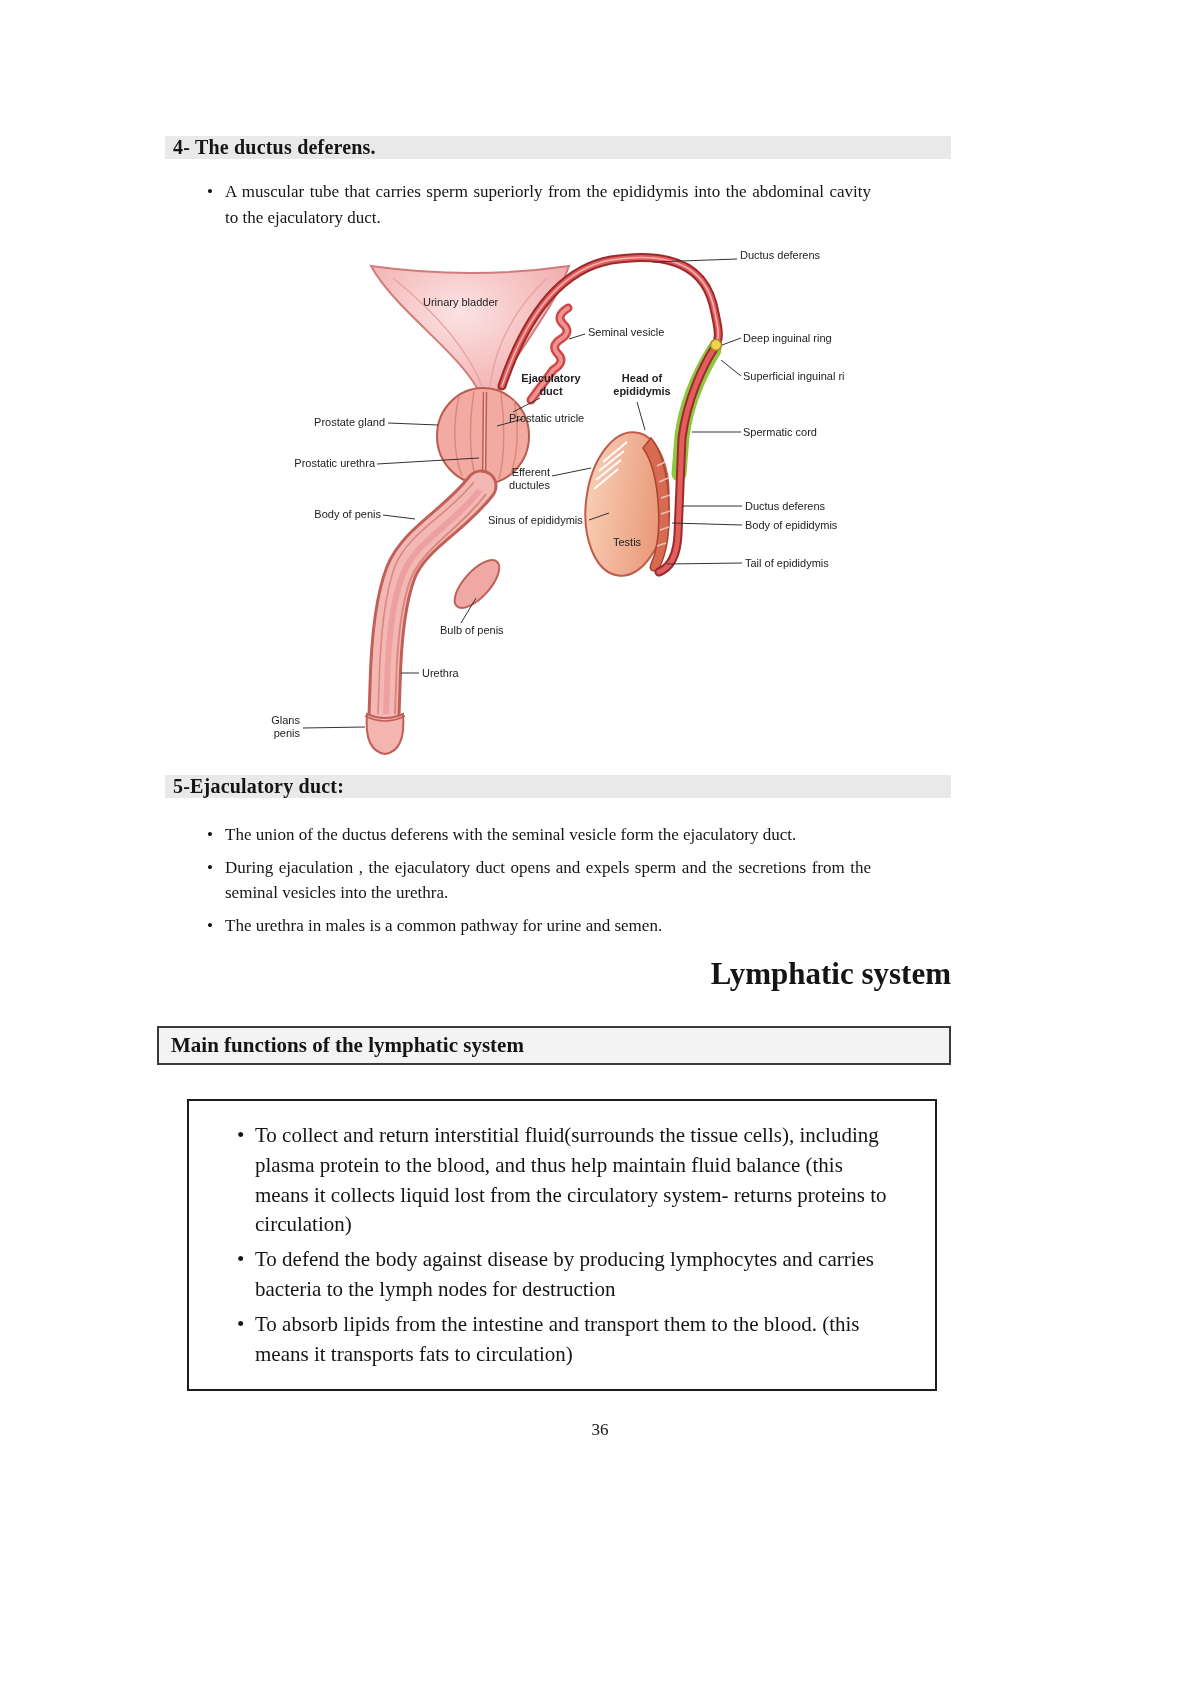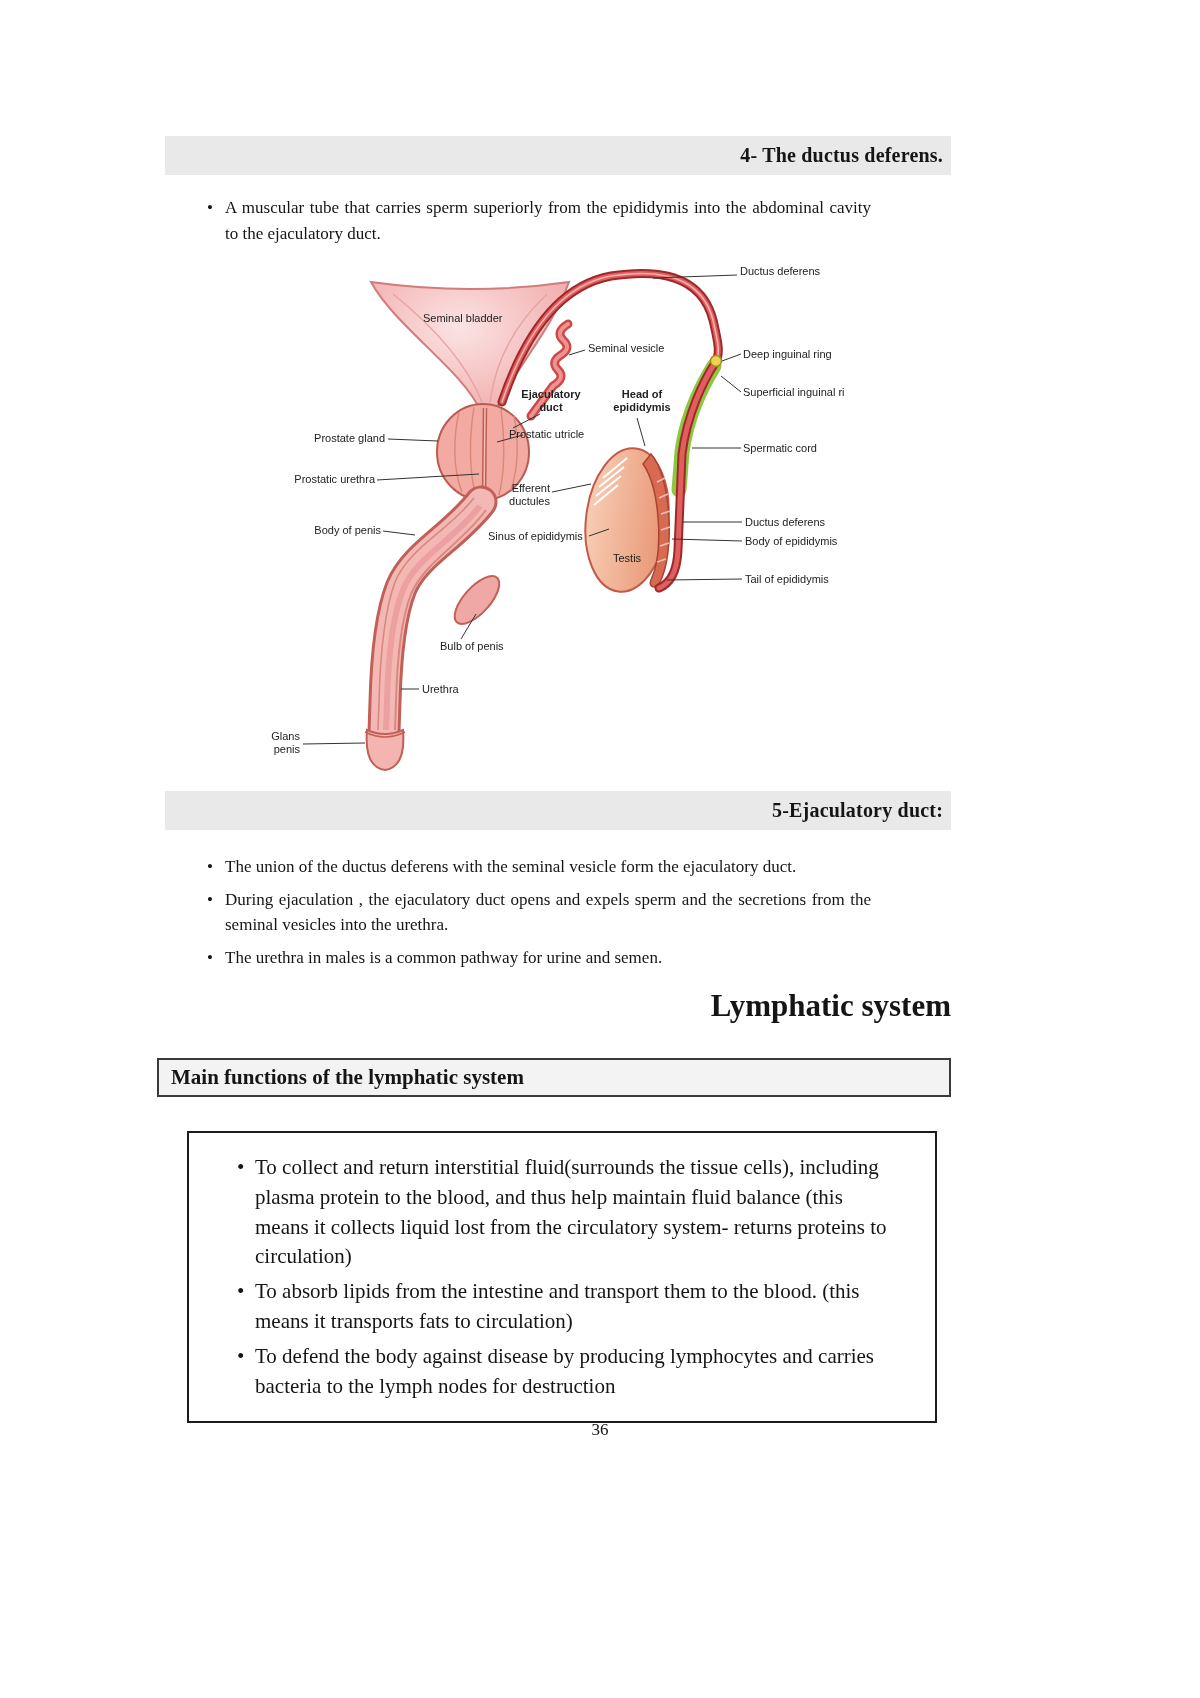--- a/index.html
+++ b/index.html
@@ -6,21 +6,21 @@
   html,body { background:#ffffff; }
   .page {
     position:relative; width:1200px; height:1698px; margin:0 auto;
     background:#ffffff; overflow:hidden;
     font-family:"Liberation Serif", serif; color:#151515;
   }
   .content { position:absolute; left:165px; top:136px; width:786px; }
 
   .section-heading {
     background:#e9e9e9; font-weight:bold; font-size:20px;
-    padding:8px 8px; letter-spacing:.2px;text-align:right;
+    padding:0 8px; letter-spacing:.2px;
   }
   .bullets { list-style:none; margin:20px 0 0 0; padding-left:42px; font-size:17px; max-width:706px; }
   .bullets li { position:relative; padding-left:18px; margin-bottom:7px; text-align:justify; line-height:1.5; }
   .bullets li::before { content:"\2022"; position:absolute; left:0; top:0; }
 
   .figure {
     position:relative; width:620px; height:515px;
     margin:16px 0 14px 90px;
   }
   .figure svg { position:absolute; left:0; top:0; }
@@ -138,21 +138,21 @@
           <line x1="487" y1="260" x2="427" y2="260"></line>
           <line x1="487" y1="279" x2="417" y2="277"></line>
           <line x1="487" y1="317" x2="412" y2="318"></line>
           <line x1="206" y1="377" x2="221" y2="352"></line>
           <line x1="164" y1="427" x2="146" y2="427"></line>
           <line x1="48" y1="482" x2="110" y2="481"></line>
         </g>
       </svg>
 
       <div class="fig-label" style="left:485px;top:3px">Ductus deferens</div>
-      <div class="fig-label" style="left:168px;top:50px">Seminal bladder</div>
+      <div class="fig-label" style="left:168px;top:50px">Urinary bladder</div>
       <div class="fig-label" style="left:333px;top:80px">Seminal vesicle</div>
       <div class="fig-label" style="left:488px;top:86px">Deep inguinal ring</div>
       <div class="fig-label wrap center" style="left:262px;top:126px;width:68px">Ejaculatory duct</div>
       <div class="fig-label wrap center" style="left:350px;top:126px;width:74px">Head of epididymis</div>
       <div class="fig-label" style="left:488px;top:124px">Superficial inguinal ri</div>
       <div class="fig-label right" style="left:30px;top:170px;width:100px">Prostate gland</div>
       <div class="fig-label" style="left:254px;top:166px">Prostatic utricle</div>
       <div class="fig-label right" style="left:18px;top:211px;width:102px">Prostatic urethra</div>
       <div class="fig-label" style="left:488px;top:180px">Spermatic cord</div>
       <div class="fig-label wrap right" style="left:242px;top:220px;width:53px">Efferent ductules</div>
@@ -175,21 +175,21 @@
       <li>The urethra in males is a common pathway for urine and semen.</li>
     </ul>
 
     <div class="big-title">Lymphatic system</div>
 
     <div class="subhead-box">Main functions of the lymphatic system</div>
 
     <div class="func-box">
       <ul class="bullets">
         <li>To collect and return interstitial fluid(surrounds the tissue cells), including plasma protein to the blood, and thus help maintain fluid balance (this means it collects liquid lost from the circulatory system- returns proteins to circulation)</li>
+        <li>To defend the body against disease by producing lymphocytes and carries bacteria to the lymph nodes for destruction</li>
         <li>To absorb lipids from the intestine and transport them to the blood. (this means it transports fats to circulation)</li>
-        <li>To defend the body against disease by producing lymphocytes and carries bacteria to the lymph nodes for destruction</li>
       </ul>
     </div>
 
   </div>
 
   <div class="page-number">36</div>
 </div>
 
 </body></html>

